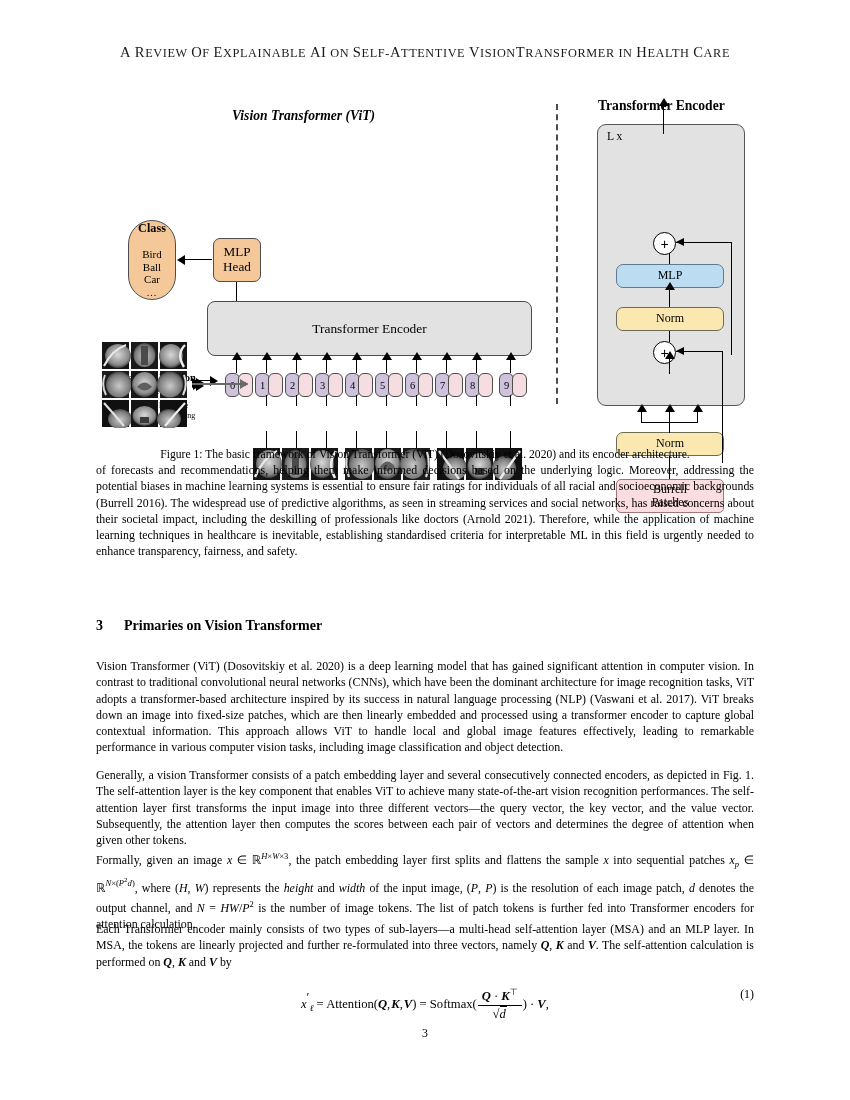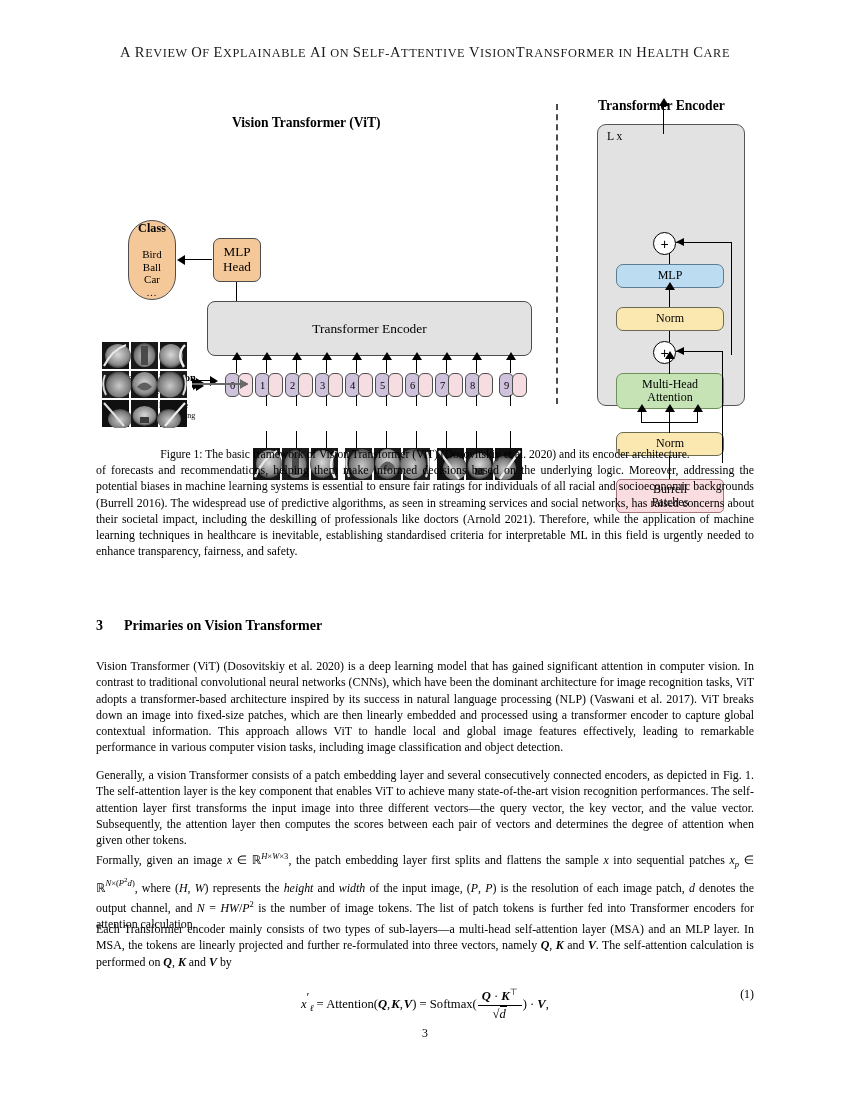--- a/index.html
+++ b/index.html
@@ -28,21 +28,21 @@
   
   .figure { position:absolute; left:0; top:92px; width:850px; height:340px; }
 
   .fig-title {
     position:absolute;
     font-weight:bold;
     font-size:13.6px;
     font-family:"Liberation Serif", serif;
     white-space:nowrap;
   }
-  #vit-title { left:232px; top:23px; }
+  #vit-title { left:232px; top:16px;font-style:italic; }
   #enc-title { left:598px; top:6px; }
 
   .divider {
     position:absolute; left:556px; top:12px;
     width:0; height:300px;
     border-left:2px dashed #4a4a4a;
   }
 
   
   .node {
@@ -427,24 +427,20 @@
 
     <div class="plus" id="plus-top">
       <span>+</span>
     </div>
     <div class="plus" id="plus-mid">
       <span>+</span>
     </div>
 
     <div class="enc-node blue" id="enc-mlp">MLP</div>
     <div class="enc-node yellow" id="enc-norm1">Norm</div>
-    <div class="enc-node green" id="enc-mha">
-      <span>Multi-Head</span>
-      <span>Attention</span>
-    </div>
     <div class="enc-node yellow" id="enc-norm2">Norm</div>
     <div class="enc-node pink" id="enc-embed">
       <span>Burrell</span>
       <span>Patches</span>
     </div>
 
     <div class="vline" style="left:669px; top:161px; height:11px;"></div>
     <div class="vline arrow-up" style="left:669px; top:198px; height:17px;"></div>
     <div class="vline" style="left:669px; top:239px; height:11px;"></div>
     <div class="vline arrow-up" style="left:669px; top:267px; height:15px;"></div>

